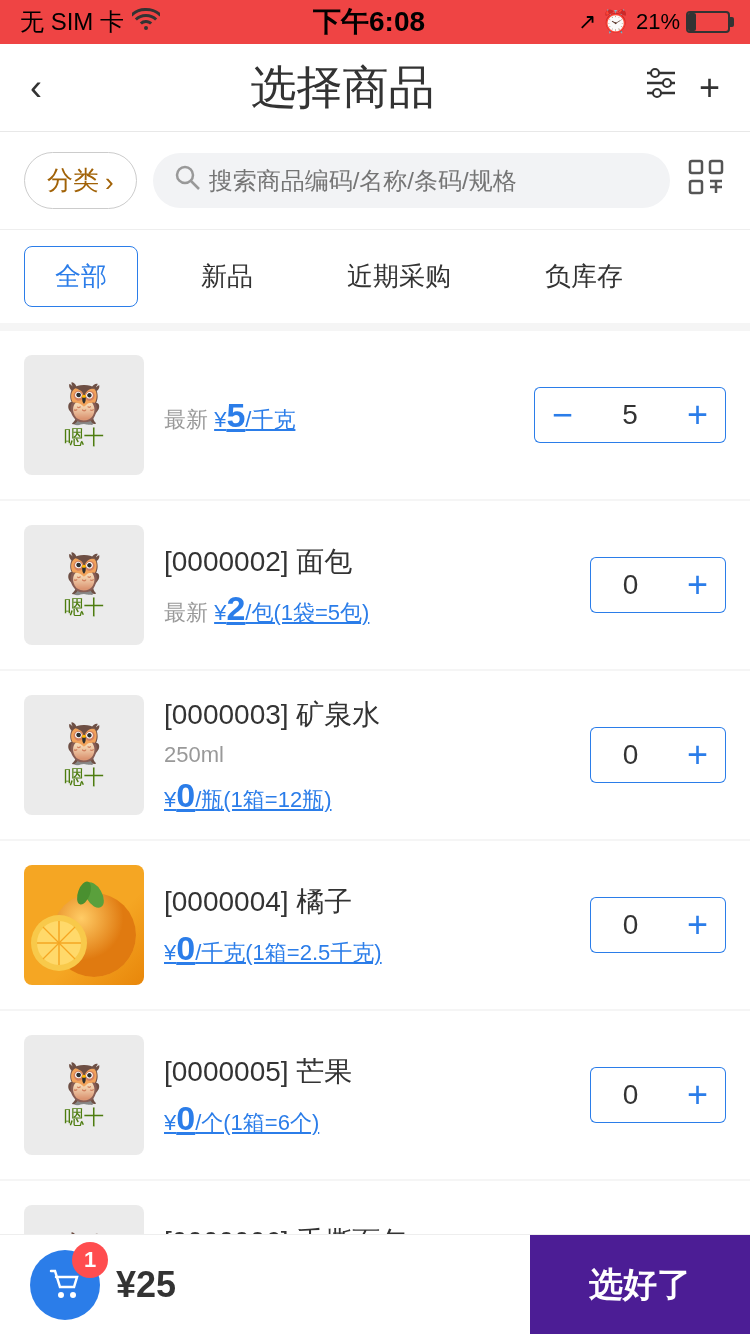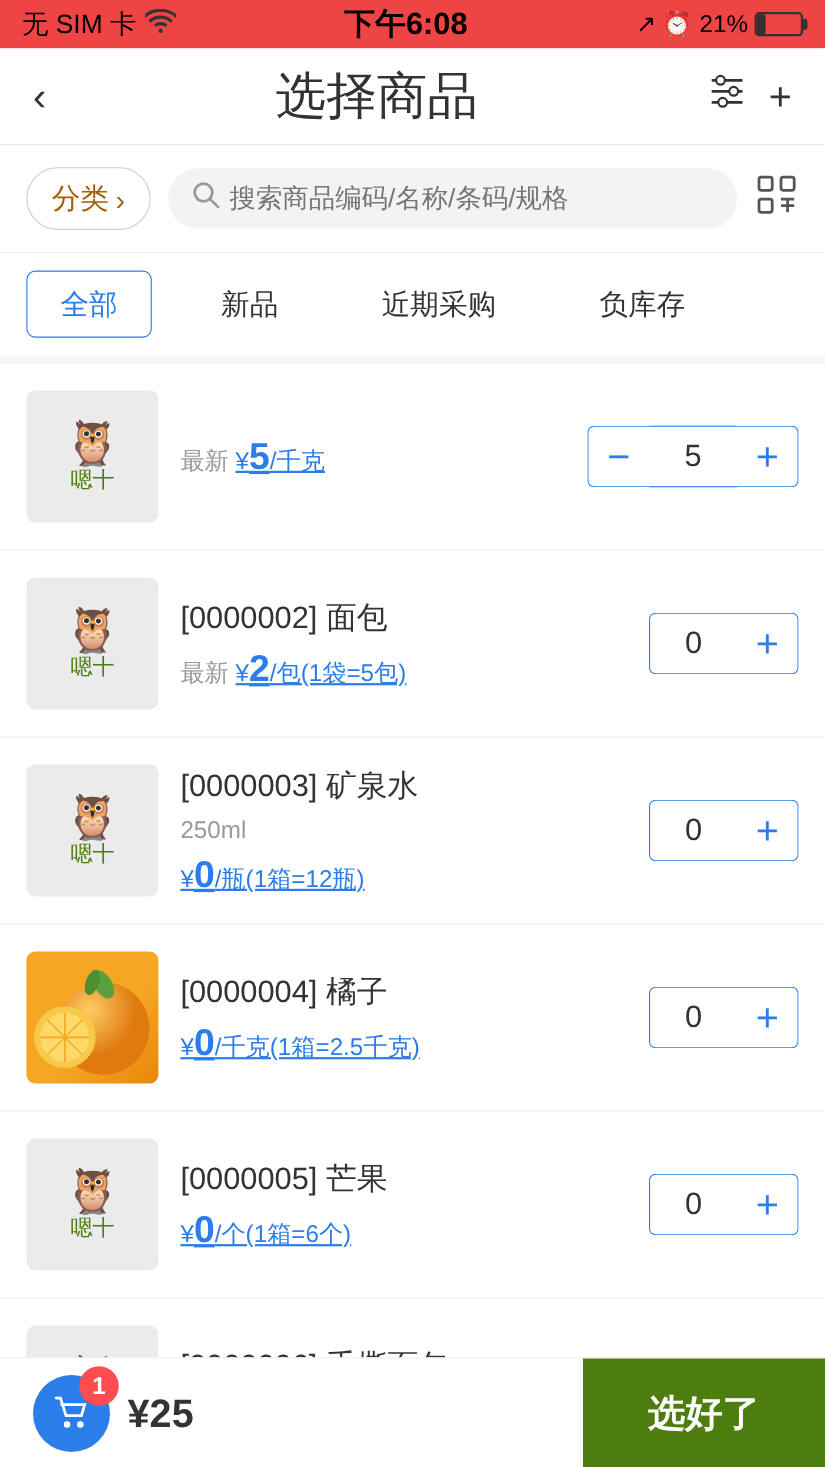--- a/index.html
+++ b/index.html
@@ -277,21 +277,21 @@
       font-weight: 700;
     }
     .cart-total {
       font-size: 36px;
       font-weight: 700;
       color: #333;
     }
     .confirm-btn {
       width: 220px;
       height: 100px;
-      background: #4d7c0f;
+      background: #4c1d95;
       color: #fff;
       font-size: 34px;
       font-weight: 600;
       border: none;
       cursor: pointer;
       display: flex;
       align-items: center;
       justify-content: center;
     }
   </style>

